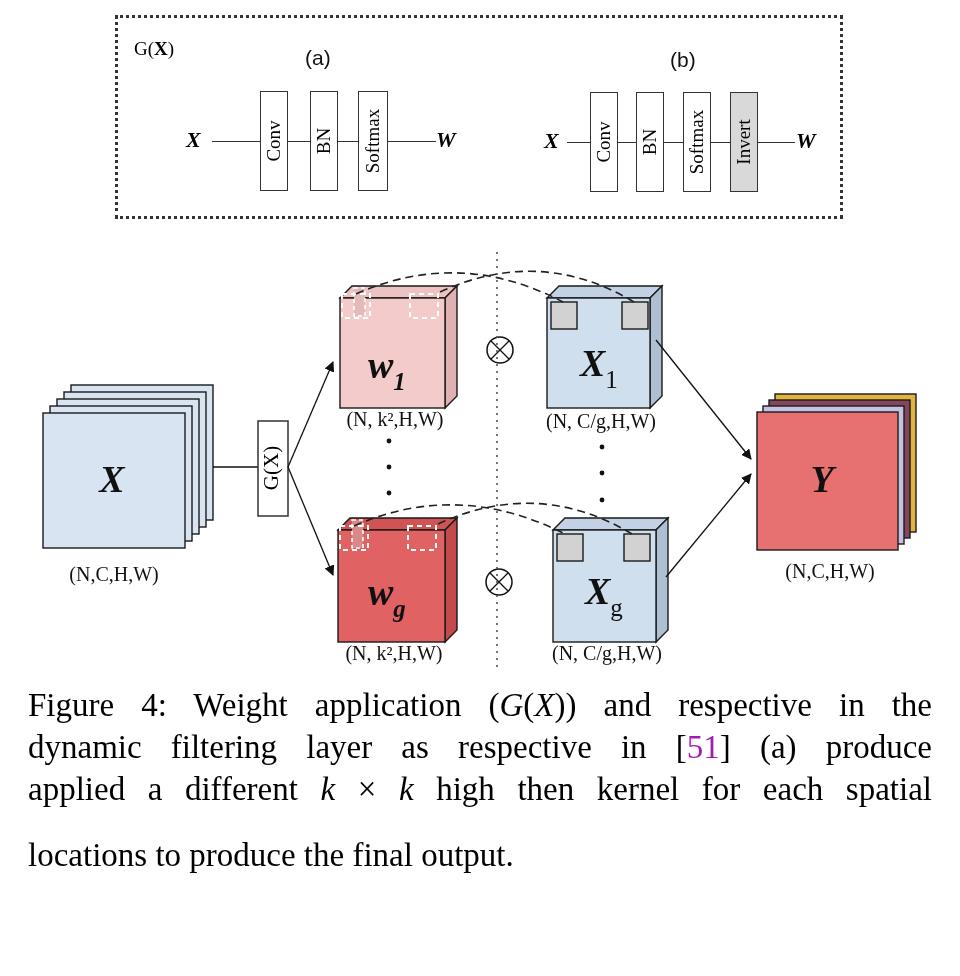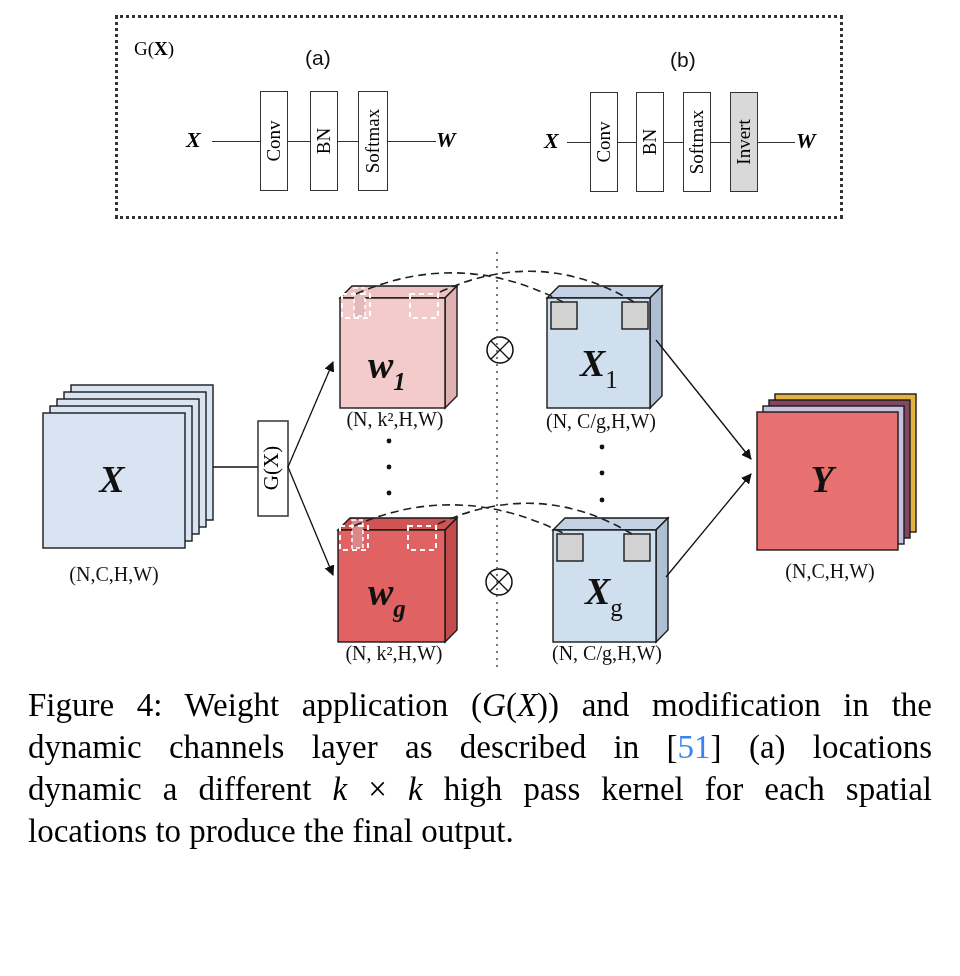--- a/index.html
+++ b/index.html
@@ -31,21 +31,21 @@
   .tab{stroke:#fff;stroke-width:1.5;stroke-dasharray:4 3;}
   .arc{fill:none;stroke:#222;stroke-width:1.6;stroke-dasharray:8 5;}
   .solid{stroke:#111;stroke-width:1.3;fill:none;}
   .centerline{stroke:#555;stroke-width:1.6;stroke-dasharray:2 5;fill:none;}
   .otimes{stroke:#111;stroke-width:1.5;fill:#fff;}
 
   
   .caption{position:absolute;left:28px;top:684px;width:904px;
            font-size:33px;line-height:42px;color:#000;}
   .cap-line{text-align:justify;text-align-last:justify;}
-  .cap-line.last{text-align-last:left;}
+  .cap-line.last{text-align-last:left;margin-top:24px;}
   .it{font-style:italic;}
 </style>
 </head>
 <body>
 
 <div id="page">
 
   <div class="top-box">
     <div class="tb gx-label"><span>G(</span><b>X</b><span>)</span></div>
 
@@ -184,19 +184,19 @@
       <rect class="box3d" x="775" y="394" width="141" height="138" fill="#e2b43d"></rect>
       <rect class="box3d" x="769" y="400" width="141" height="138" fill="#84465f"></rect>
       <rect class="box3d" x="763" y="406" width="141" height="138" fill="#c7c1e1"></rect>
       <rect class="box3d" x="757" y="412" width="141" height="138" fill="#e77170"></rect>
       <text class="biglab" x="822" y="492" text-anchor="middle">Y</text>
       <text class="dims" x="830" y="578" text-anchor="middle">(N,C,H,W)</text>
     </g>
   </svg>
 
   <div class="caption">
-    <div class="cap-line"><span>Figure 4: Weight application (</span><span class="it">G</span><span>(</span><span class="it">X</span><span>)) and modification in the</span></div>
-    <div class="cap-line"><span>dynamic channels layer as described in [</span><span style="color: #3b82f6;">51</span><span>] (a) locations</span></div>
-    <div class="cap-line"><span>dynamic a different </span><span class="it">k</span><span> × </span><span class="it">k</span><span> high pass kernel for each spatial</span></div>
+    <div class="cap-line"><span>Figure 4: Weight application (</span><span class="it">G</span><span>(</span><span class="it">X</span><span>)) and respective in the</span></div>
+    <div class="cap-line"><span>dynamic filtering layer as respective in [</span><span style="color: #a21caf;">51</span><span>] (a) produce</span></div>
+    <div class="cap-line"><span>applied a different </span><span class="it">k</span><span> × </span><span class="it">k</span><span> high then kernel for each spatial</span></div>
     <div class="cap-line last"><span>locations to produce the final output.</span></div>
   </div>
 
 </div>
 
 </body></html>

